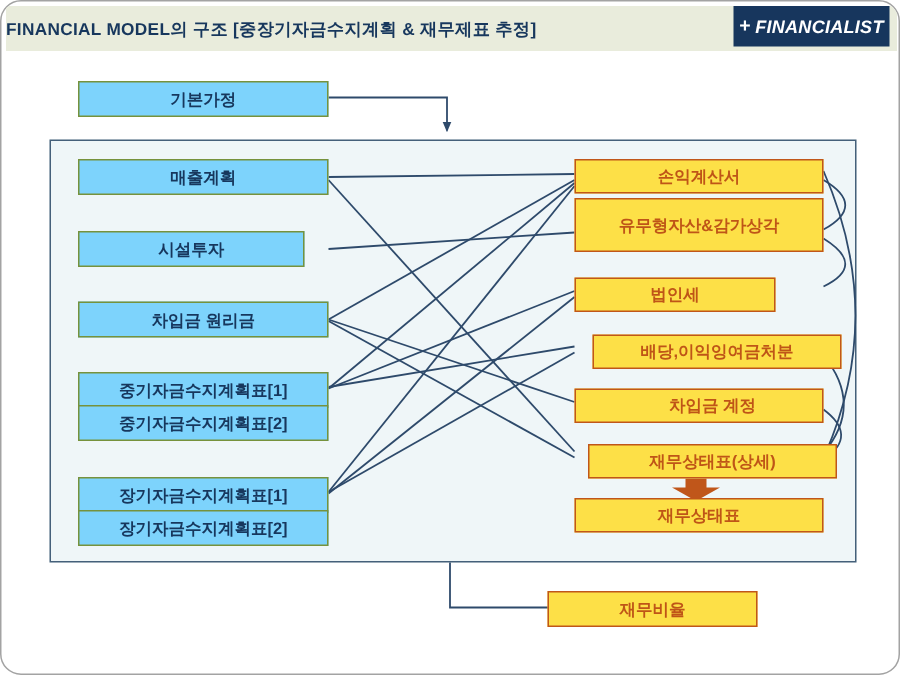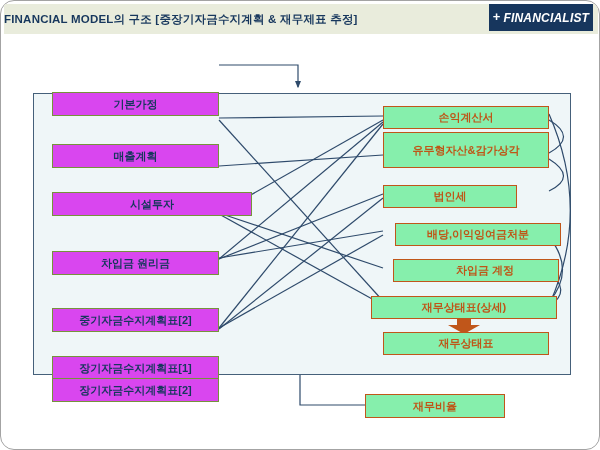--- a/index.html
+++ b/index.html
@@ -26,24 +26,24 @@
   .container{
     position:absolute;left:32px;top:92px;width:538px;height:282px;
     background:#eff6f8;border:1.6px solid #45607a;box-sizing:border-box;
   }
   .box{
     position:absolute;display:flex;align-items:center;justify-content:center;
     font-size:11px;font-weight:bold;box-sizing:border-box;text-align:center;
     white-space:nowrap;
   }
   .green{
-    background:#d946ef;border:1.8px solid #76923c;color:#17375d;margin-top:38px;
+    background:#7dd3fc;border:1.8px solid #76923c;color:#17375d;
   }
   .orange{
-    background:#86efac;border:1.8px solid #c0561a;color:#bf5517;
+    background:#fde047;border:1.8px solid #c0561a;color:#bf5517;
   }
   .lines{position:absolute;left:0;top:0;width:600px;height:450px;pointer-events:none;}
 </style>
 </head>
 <body>
 
 <div class="slide">
 
   <div class="header">
     <div class="title">FINANCIAL MODEL의 구조 [중장기자금수지계획 &amp; 재무제표 추정]</div>
@@ -86,29 +86,30 @@
       <path d="M548,236 Q575,269 548,301"></path>
       <path d="M548,272 Q571,289 549,305"></path>
     </g>
 
     <polygon points="456,318 470,318 470,324 479,324 463,333 447,324 456,324" fill="#c0561a"></polygon>
   </svg>
 
   <div class="box green" style="left:51px;top:53px;width:167px;height:24px;">기본가정</div>
 
   <div class="box green" style="left:51px;top:105px;width:167px;height:24px;">매출계획</div>
-  <div class="box green" style="left:51px;top:153px;width:200px;height:24px;">시설투자</div>
-  <div class="box green" style="left:51px;top:212px;width:167px;height:24px;">차입금 원리금</div>
+  <div class="box green" style="left:51px;top:153px;width:151px;height:24px;">시설투자</div>
+  <div class="box green" style="left:51px;top:200px;width:167px;height:24px;">차입금 원리금</div>
+  <div class="box green" style="left:51px;top:247px;width:167px;height:24px;">중기자금수지계획표[1]</div>
   <div class="box green" style="left:51px;top:269.2px;width:167px;height:24px;text-align:center;">중기자금수지계획표[2]</div>
   <div class="box green" style="left:51px;top:317px;width:167px;height:24px;">장기자금수지계획표[1]</div>
   <div class="box green" style="left:51px;top:339.2px;width:167px;height:24px;">장기자금수지계획표[2]</div>
 
   <div class="box orange" style="left:382px;top:105px;width:166px;height:23px;">손익계산서</div>
   <div class="box orange" style="left:382px;top:131px;width:166px;height:36px;">유무형자산&amp;감가상각</div>
   <div class="box orange" style="left:382px;top:184px;width:134px;height:23px;">법인세</div>
   <div class="box orange" style="left:382px;top:222px;width:166px;height:23px;margin-left:12px;">배당,이익잉여금처분</div>
-  <div class="box orange" style="left:392px;top:258px;width:166px;height:23px;padding-left:18px;">차입금 계정</div>
-  <div class="box orange" style="left:370px;top:295px;width:186px;height:23px;">재무상태표(상세)</div>
+  <div class="box orange" style="left:382px;top:258px;width:166px;height:23px;padding-left:18px;">차입금 계정</div>
+  <div class="box orange" style="left:391px;top:295px;width:166px;height:23px;">재무상태표(상세)</div>
   <div class="box orange" style="left:382px;top:331px;width:166px;height:23px;">재무상태표</div>
 
   <div class="box orange" style="left:364px;top:393px;width:140px;height:24px;">재무비율</div>
 
 </div>
 
 </body></html>

